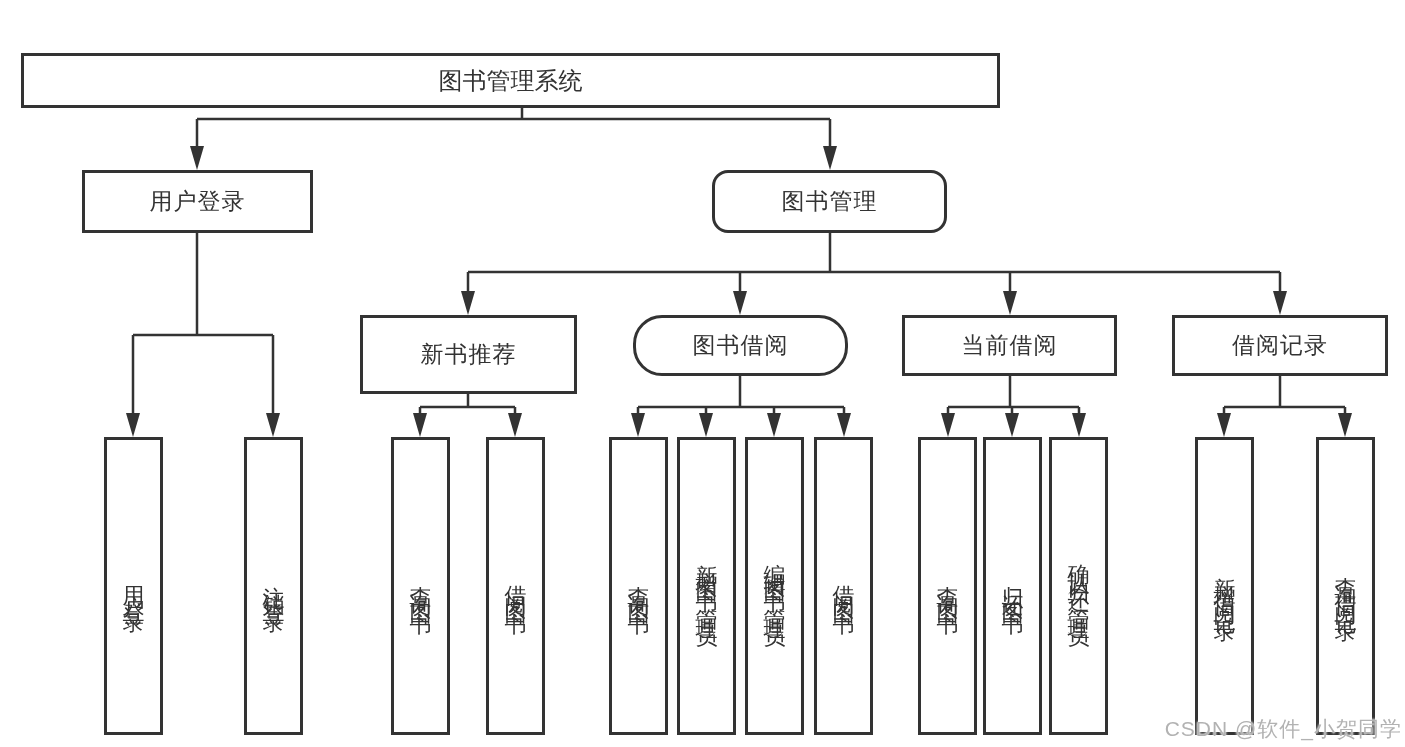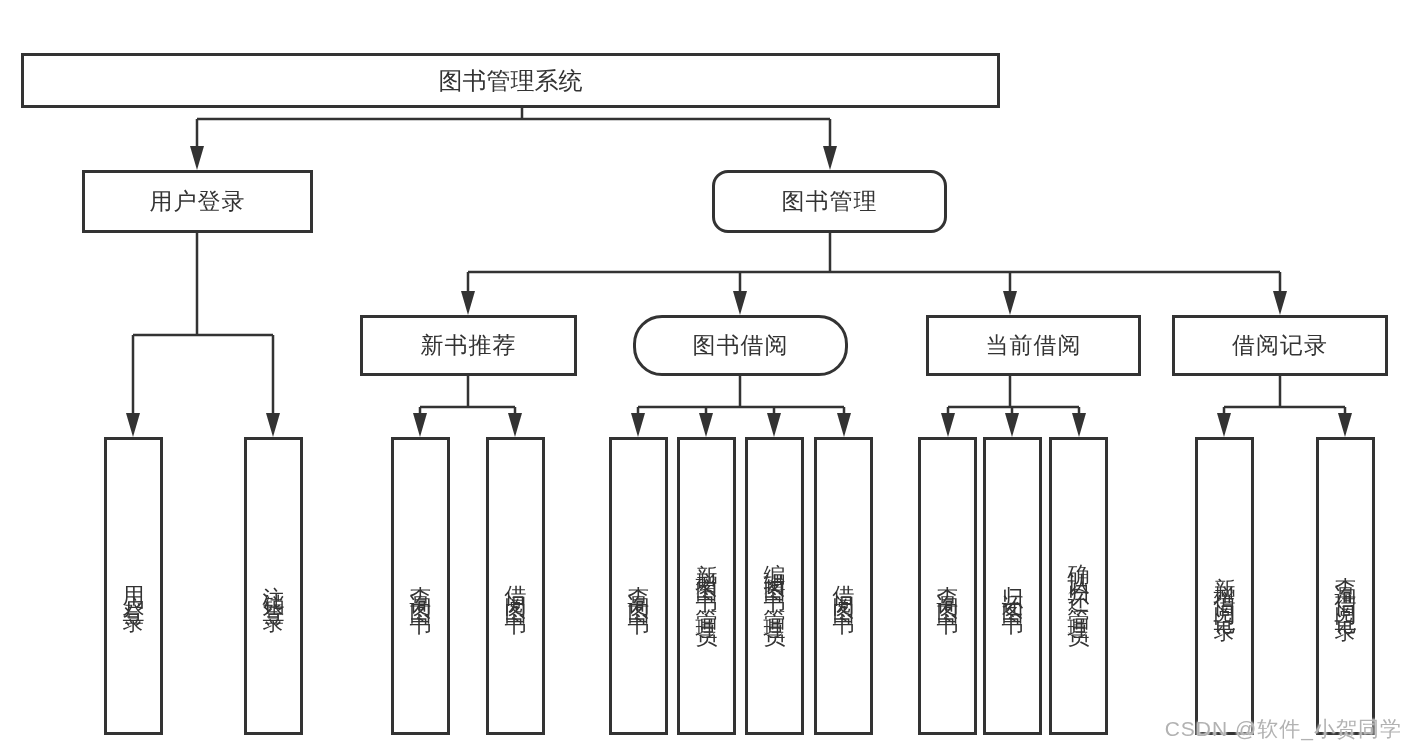--- a/index.html
+++ b/index.html
@@ -30,23 +30,23 @@
     writing-mode: vertical-rl;
     text-orientation: mixed;
     letter-spacing: 9px;
     line-height: 1;
     white-space: nowrap;
   }
   
   #b-root            { left: 21px;   top: 13px;  width: 979px; height: 55px; margin-top: 40px; }
   #b-user-login      { left: 82px;   top: 170px; width: 231px;  height: 63px; }
   #b-book-mgmt       { left: 712px;  top: 170px; width: 235px;  height: 63px; border-radius: 16px; }
-  #b-new-book-rec    { left: 360px;  top: 315px; width: 217px;  height: 61px; }
+  #b-new-book-rec    { left: 360px;  top: 315px; width: 217px;  height: 79px; }
   #b-book-borrow     { left: 633px;  top: 315px; width: 215px;  height: 61px; border-radius: 29px; }
-  #b-current-borrow  { left: 926px;  top: 315px; width: 215px;  height: 61px; }
+  #b-current-borrow  { left: 902px;  top: 315px; width: 215px;  height: 61px; }
   #b-borrow-records  { left: 1172px; top: 315px; width: 216px;  height: 61px; }
   .leaf { top: 437px; width: 59px; height: 298px; }
   #b-leaf-user-login     { left: 104px; }
   #b-leaf-logout         { left: 244px; }
   #b-leaf-query-book-1   { left: 391px; }
   #b-leaf-borrow-book-1  { left: 486px; }
   #b-leaf-query-book-2   { left: 609px; }
   #b-leaf-add-book       { left: 677px; }
   #b-leaf-edit-book      { left: 745px; }
   #b-leaf-borrow-book-2  { left: 814px; }

